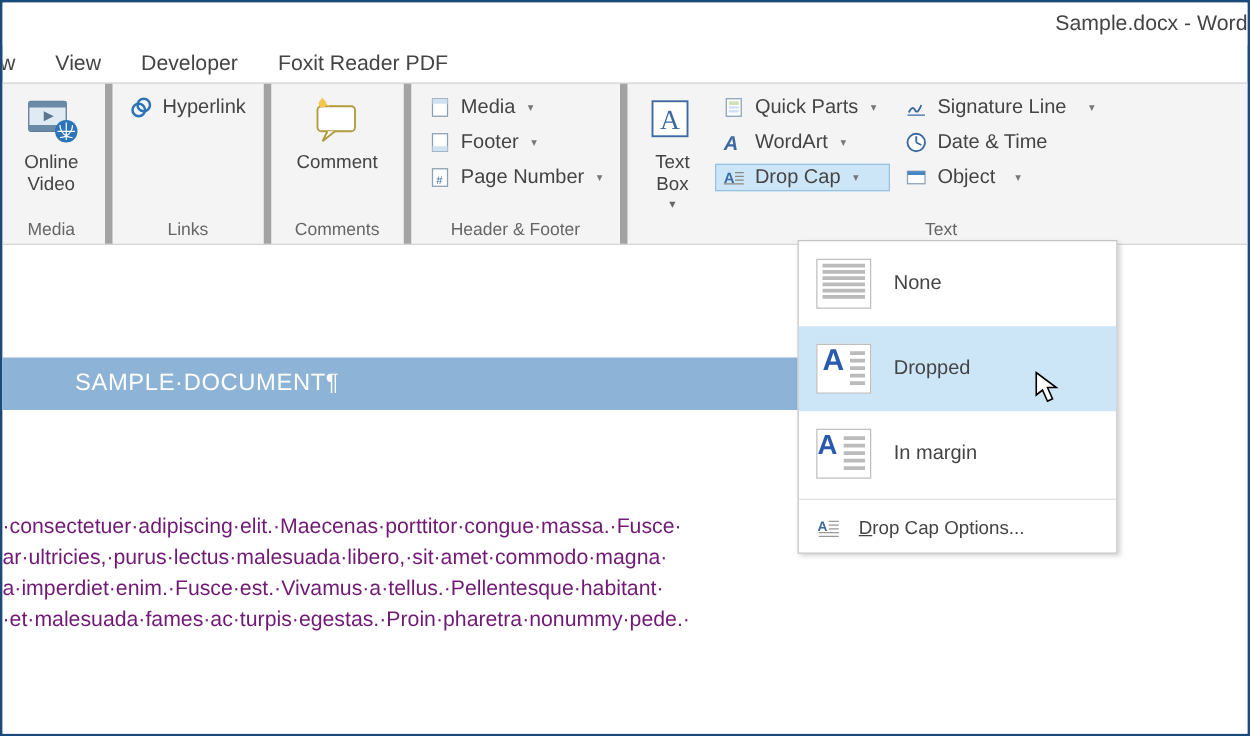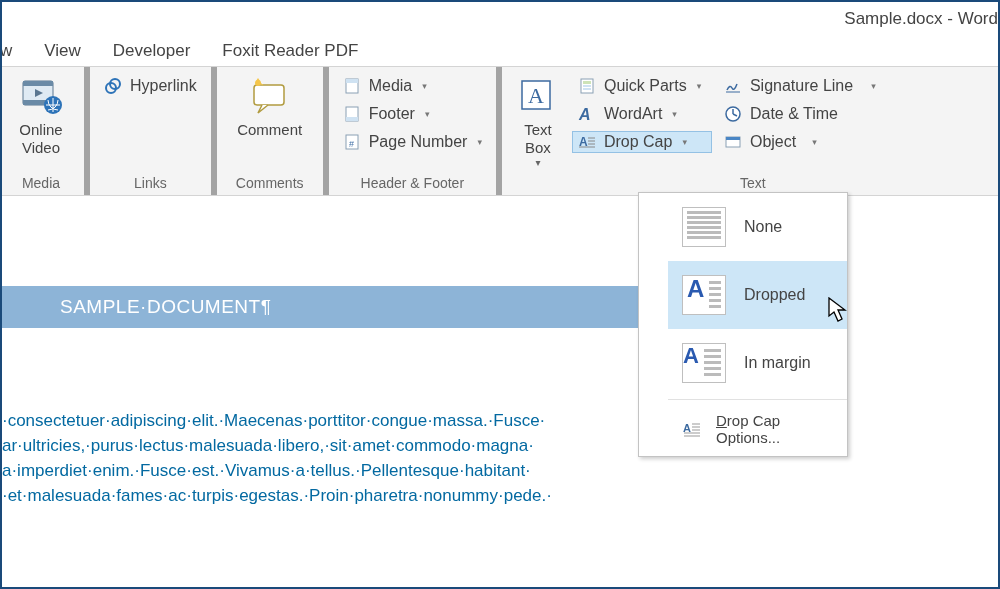--- a/index.html
+++ b/index.html
@@ -86,36 +86,35 @@
     background: #8db4d7;
     color: #fff;
     font-size: 19px;
     letter-spacing: 0.5px;
     padding: 10px 0 10px 58px;
     width: 734px;
   }
   .doc-body {
     padding: 80px 0 0 0;
     font-size: 17px;
-    color: #0369a1;
+    color: #701a75;
     line-height: 25px;
     width: 660px;
   }
   .doc-body .line { white-space: nowrap; overflow: hidden; }
 
   
   .menu {
     position: absolute;
     left: 636px; top: 190px;
-    width: 210px;
+    width: 256px;
     background: #fff;
     border: 1px solid #c3c3c3;
     box-shadow: 2px 2px 4px rgba(0,0,0,0.2);
     font-size: 16px;
-    padding-left: 29px;
   }
   .menu-item {
     display: flex; align-items: center; gap: 18px;
     padding: 14px 14px;
     cursor: default;
   }
   .menu-item.hover { background: #cde6f7; }
   .menu .thumb {
     width: 44px; height: 40px; border: 1px solid #bfbfbf; background: #fff;
     display:flex; flex-direction:column; padding:3px 4px; gap:2px;

